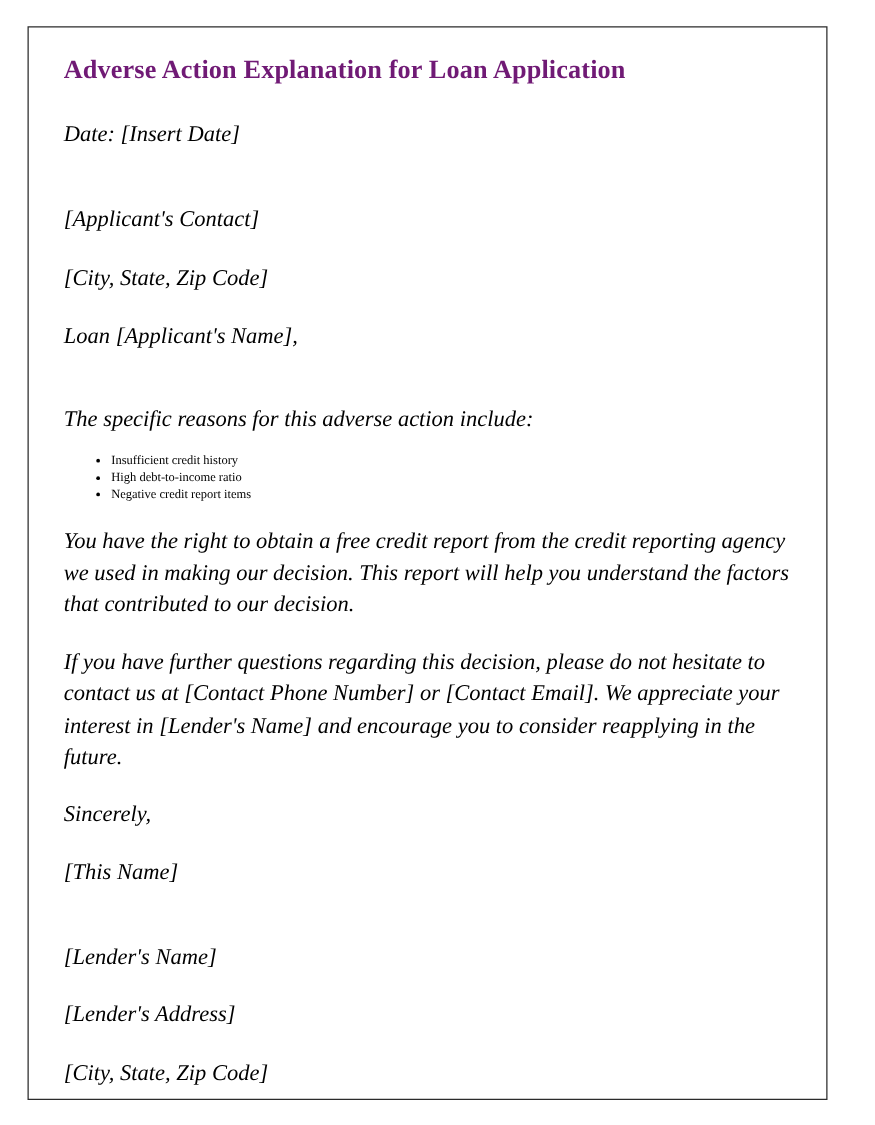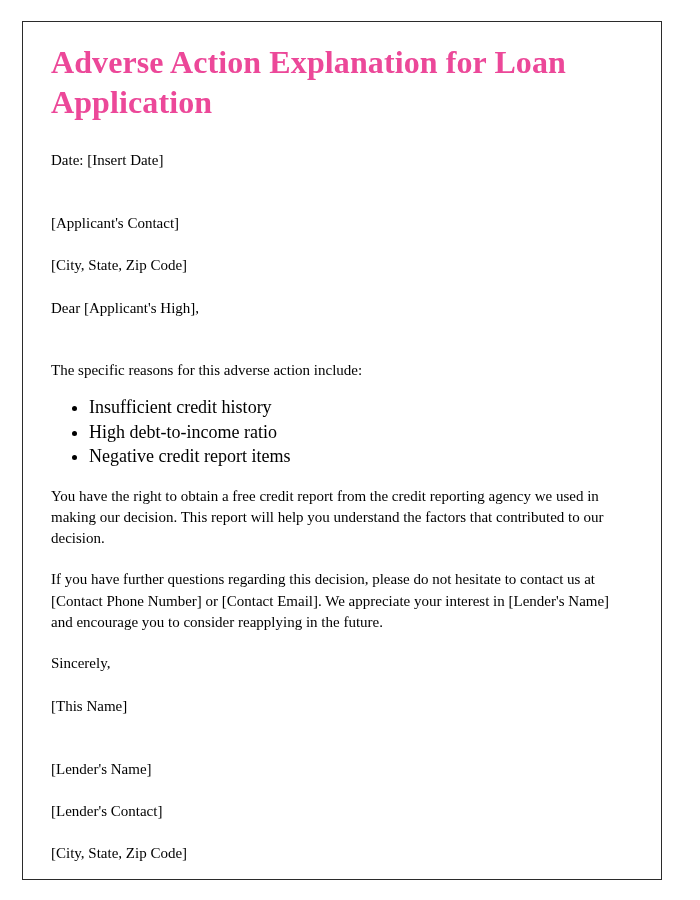--- a/index.html
+++ b/index.html
@@ -24,48 +24,49 @@
     background: #ffffff;
     box-sizing: border-box;
   }
   .doc-body {
     position: absolute;
     left: 28px;
     top: 20px;
     width: 582px;
   }
   .doc-title {
-    font-size: 32px;
+    font-size: 21px;
     font-weight: bold;
     line-height: 1.26;
     margin: 0 0 0 0;
     padding: 0;
     letter-spacing: 0.1px;
-    color: #ec4899;
+    color: #701a75;
   }
   .para {
-    font-size: 15px;
+    font-size: 18px;
     line-height: 1.42;
     margin: 0;
     padding: 0;
     color: #000000;
+    font-style: italic;
   }
   .gap-title { height: 27px; }
   .gap-line  { height: 21px; }
   .gap-para  { height: 20px; }
   .gap-list-top { height: 14px; }
   .gap-list-bottom { height: 17px; }
 
   ul.reason-list {
     margin: 0;
     padding: 0 0 0 38px;
     list-style-type: disc;
   }
   ul.reason-list li {
-    font-size: 18px;
+    font-size: 10px;
     line-height: 1.36;
     margin: 0;
     padding: 0;
     color: #000000;
   }
 </style>
 </head>
 <body>
 
 <div class="page-frame">
@@ -79,21 +80,21 @@
     <div class="gap-line"></div>
 
     <div class="gap-line"></div>
 
     <p class="para">[Applicant's Contact]</p>
     <div class="gap-line"></div>
 
     <p class="para">[City, State, Zip Code]</p>
     <div class="gap-line"></div>
 
-    <p class="para">Dear [Applicant's High],</p>
+    <p class="para">Loan [Applicant's Name],</p>
     <div class="gap-line"></div>
 
     <div class="gap-para"></div>
 
     <p class="para">The specific reasons for this adverse action include:</p>
 
     <div class="gap-list-top"></div>
     <ul class="reason-list">
       <li>Insufficient credit history</li>
       <li>High debt-to-income ratio</li>
@@ -111,19 +112,19 @@
     <div class="gap-line"></div>
 
     <p class="para">[This Name]</p>
     <div class="gap-line"></div>
 
     <div class="gap-line"></div>
 
     <p class="para">[Lender's Name]</p>
     <div class="gap-line"></div>
 
-    <p class="para">[Lender's Contact]</p>
+    <p class="para">[Lender's Address]</p>
     <div class="gap-line"></div>
 
     <p class="para">[City, State, Zip Code]</p>
 
   </div>
 </div>
 
 </body></html>

